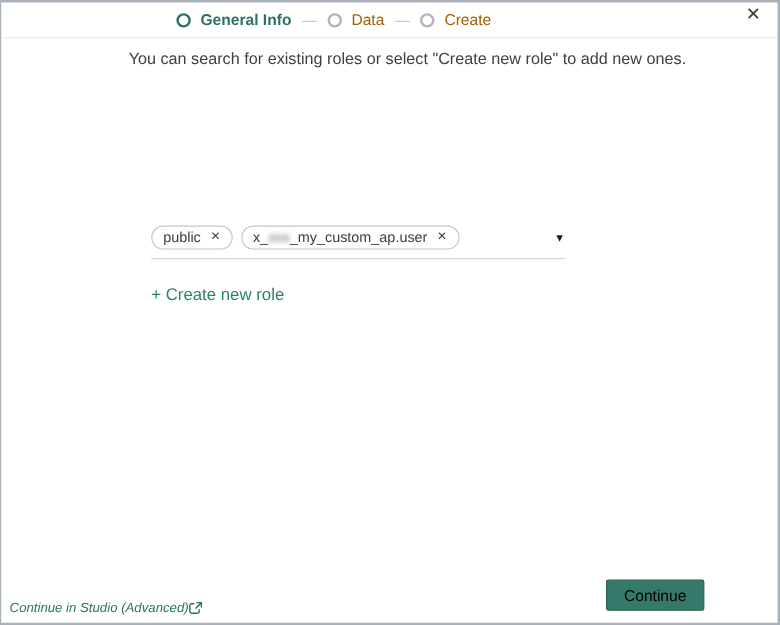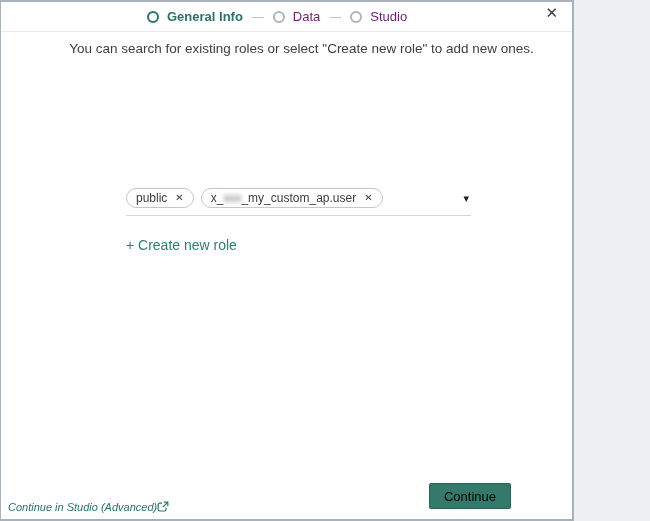--- a/index.html
+++ b/index.html
@@ -1,28 +1,28 @@
 <!DOCTYPE html>
 <html><head>
 <meta charset="utf-8">
 <style>
   html,body{margin:0;padding:0;background:#eef0f2;}
   body{width:650px;height:521px;font-family:"Liberation Sans",sans-serif;-webkit-font-smoothing:antialiased;}
   .dialog{
-    position:relative;width:574px;height:521px;box-sizing:border-box;background:#ffffff;
+    position:relative;width:650px;height:521px;box-sizing:border-box;background:#ffffff;
     border:1px solid #a9b2ba;border-top-width:2px;border-right-width:2px;border-bottom-width:2px;
     overflow:hidden;
   }
   
   .wiz-header{position:relative;height:29px;border-bottom:1px solid #e9ebed;}
   .stepper{position:absolute;left:146px;top:0;height:29px;display:flex;align-items:center;gap:9px;font-size:13px;}
   .step{display:flex;align-items:center;gap:8px;cursor:default;}
   .step-circle{width:8px;height:8px;border-radius:50%;border:2px solid #aeb5bb;background:#fff;flex:0 0 auto;}
   .step.active .step-circle{border-color:#2e7265;}
-  .step .step-label{color:#701a75;}
+  .step .step-label{color:#a16207;}
   .step.active .step-label{color:#2e7265;font-weight:700;}
   .step-sep{color:#b6bcc2;font-size:12px;}
   .close-btn{position:absolute;top:1px;right:10px;border:none;background:none;padding:2px 4px;
     font-size:15px;line-height:1;color:#3c3c3c;cursor:pointer;}
   
   .title{margin:21px 0 0;text-align:center;font-size:22px;font-weight:400;color:#404040;line-height:29px;}
   .subtitle{margin:9px 0 0;text-align:center;font-size:13.5px;color:#404040;padding-left:30px;}
   .form-block{position:absolute;left:125px;top:180px;width:345px;}
   .field-label-row{display:flex;align-items:center;gap:5px;font-size:12px;color:#6b7780;}
   .info-icon{display:inline-flex;align-items:center;justify-content:center;width:12px;height:12px;
@@ -56,21 +56,21 @@
         <span class="step-label">General Info</span>
       </div>
       <span class="step-sep">—</span>
       <div class="step">
         <span class="step-circle"></span>
         <span class="step-label">Data</span>
       </div>
       <span class="step-sep">—</span>
       <div class="step">
         <span class="step-circle"></span>
-        <span class="step-label">Studio</span>
+        <span class="step-label">Create</span>
       </div>
     </div>
     <button class="close-btn">
       <span>✕</span>
     </button>
   </div>
 
   <p class="subtitle">You can search for existing roles or select "Create new role" to add new ones.</p>
 
   <div class="form-block">

